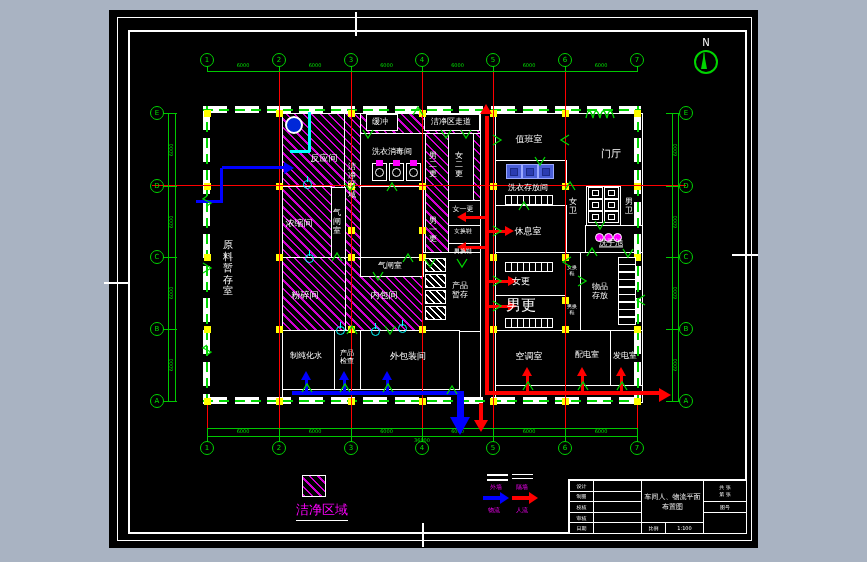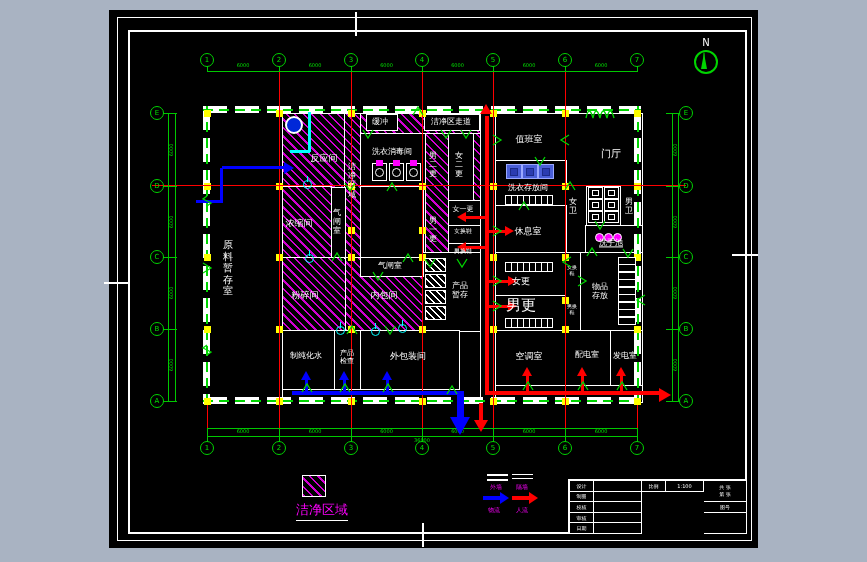--- a/index.html
+++ b/index.html
@@ -427,20 +427,22 @@
       <div style="flex:1;display:flex;">
           <div class="cell" style="width:24px;">审核</div>
           <div class="cell" style="flex:1;"></div>
         </div>
       <div style="flex:1;display:flex;">
           <div class="cell" style="width:24px;">日期</div>
           <div class="cell" style="flex:1;"></div>
         </div>
     </div>
     <div style="width:62px;display:flex;flex-direction:column;">
+      <div class="cell" style="flex:1;font-size:7px;white-space:pre-line;text-align:center;">车间人、物流平面
+布置图</div>
       <div style="height:11px;display:flex;">
         <div class="cell" style="width:24px;">比例</div>
         <div class="cell" style="flex:1;">1:100</div>
       </div>
     </div>
     <div style="flex:1;display:flex;flex-direction:column;">
       <div class="cell" style="height:21px;flex-direction:column;line-height:1.4;">
         <span>共 张</span>
         <span>第 张</span>
       </div>

